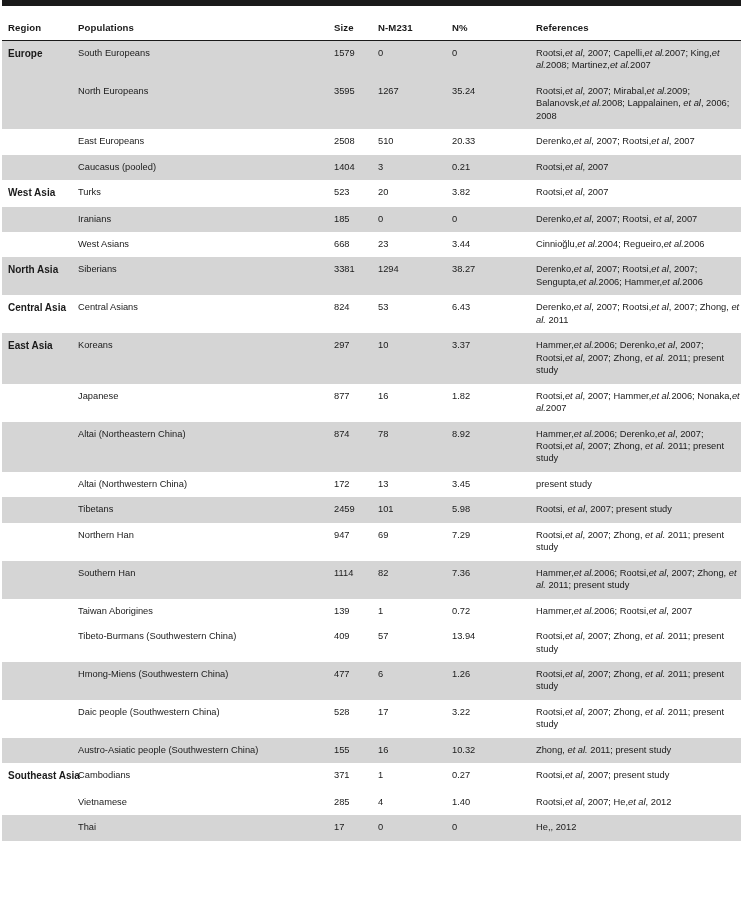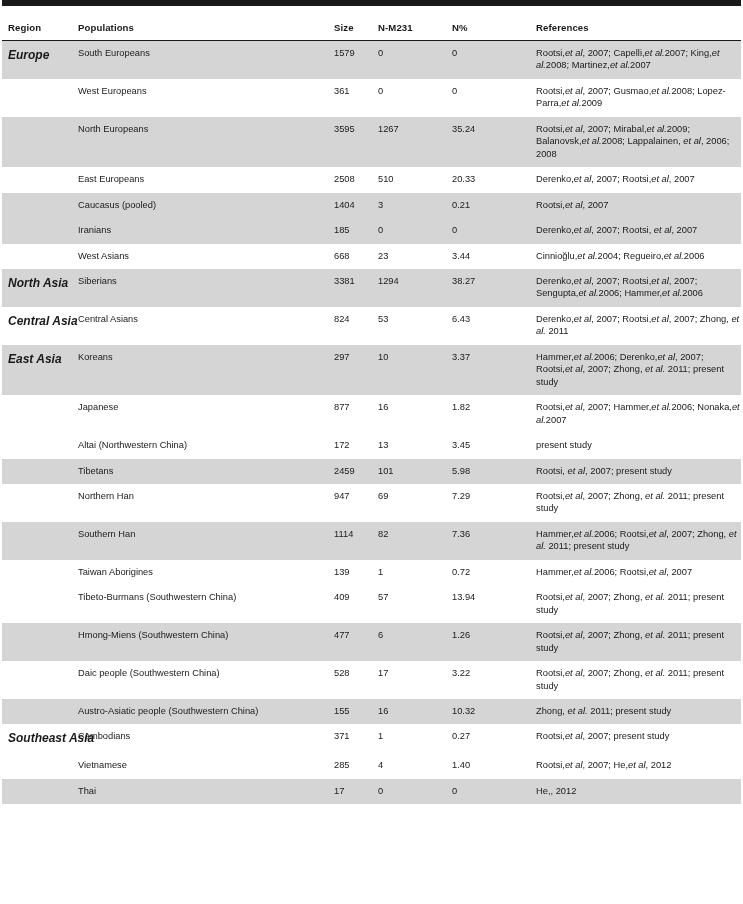--- a/index.html
+++ b/index.html
@@ -60,23 +60,22 @@
   tbody td {
     vertical-align: top;
     padding: 6px 6px 7px 6px;
     line-height: 1.34;
     border: none;
   }
   tbody tr.shade td { background: #d5d5d5; }
   tbody tr.plain td { background: #ffffff; }
 
   td.region {
-    font-style: italic;
     font-weight: bold;
-    font-size: 12px;
+    font-size: 10px;
     white-space: nowrap;
     padding-left: 6px;
     padding-right: 0px;
   }
   td.pop { padding-left: 6px; margin-top: 28px; }
   td.size, td.nm231, td.npct { white-space: nowrap; }
   td.refs { padding-right: 0; }
   td.refs i { font-style: italic; }
 </style>
 </head>
@@ -108,28 +107,20 @@
     </thead>
     <tbody id="table-body">
         <tr class="shade">
           <td class="region">Europe</td>
           <td class="pop">South Europeans</td>
           <td class="size">1579</td>
           <td class="nm231">0</td>
           <td class="npct">0</td>
           <td class="refs">Rootsi,<i>et al</i>, 2007; Capelli,<i>et al.</i>2007; King,<i>et al.</i>2008; Martinez,<i>et al.</i>2007</td>
         </tr>
-        <tr class="plain">
-          <td class="region"></td>
-          <td class="pop">West Europeans</td>
-          <td class="size">361</td>
-          <td class="nm231">0</td>
-          <td class="npct">0</td>
-          <td class="refs">Rootsi,<i>et al</i>, 2007; Gusmao,<i>et al.</i>2008; Lopez-Parra,<i>et al.</i>2009</td>
-        </tr>
         <tr class="shade">
           <td class="region"></td>
           <td class="pop">North Europeans</td>
           <td class="size">3595</td>
           <td class="nm231">1267</td>
           <td class="npct">35.24</td>
           <td class="refs">Rootsi,<i>et al</i>, 2007; Mirabal,<i>et al.</i>2009; Balanovsk,<i>et al.</i>2008; Lappalainen, <i>et al</i>, 2006; 2008</td>
         </tr>
         <tr class="plain">
           <td class="region"></td>
@@ -138,20 +129,28 @@
           <td class="nm231">510</td>
           <td class="npct">20.33</td>
           <td class="refs">Derenko,<i>et al</i>, 2007; Rootsi,<i>et al</i>, 2007</td>
         </tr>
         <tr class="shade">
           <td class="region"></td>
           <td class="pop">Caucasus (pooled)</td>
           <td class="size">1404</td>
           <td class="nm231">3</td>
           <td class="npct">0.21</td>
+          <td class="refs">Rootsi,<i>et al</i>, 2007</td>
+        </tr>
+        <tr class="plain">
+          <td class="region">West Asia</td>
+          <td class="pop">Turks</td>
+          <td class="size">523</td>
+          <td class="nm231">20</td>
+          <td class="npct">3.82</td>
           <td class="refs">Rootsi,<i>et al</i>, 2007</td>
         </tr>
         <tr class="shade">
           <td class="region"></td>
           <td class="pop">Iranians</td>
           <td class="size">185</td>
           <td class="nm231">0</td>
           <td class="npct">0</td>
           <td class="refs">Derenko,<i>et al</i>, 2007; Rootsi, <i>et al</i>, 2007</td>
         </tr>
@@ -188,20 +187,28 @@
           <td class="refs">Hammer,<i>et al.</i>2006; Derenko,<i>et al</i>, 2007; Rootsi,<i>et al</i>, 2007; Zhong, <i>et al.</i> 2011; present study</td>
         </tr>
         <tr class="plain">
           <td class="region"></td>
           <td class="pop">Japanese</td>
           <td class="size">877</td>
           <td class="nm231">16</td>
           <td class="npct">1.82</td>
           <td class="refs">Rootsi,<i>et al</i>, 2007; Hammer,<i>et al.</i>2006; Nonaka,<i>et al.</i>2007</td>
         </tr>
+        <tr class="shade">
+          <td class="region"></td>
+          <td class="pop">Altai (Northeastern China)</td>
+          <td class="size">874</td>
+          <td class="nm231">78</td>
+          <td class="npct">8.92</td>
+          <td class="refs">Hammer,<i>et al.</i>2006; Derenko,<i>et al</i>, 2007; Rootsi,<i>et al</i>, 2007; Zhong, <i>et al.</i> 2011; present study</td>
+        </tr>
         <tr class="plain">
           <td class="region"></td>
           <td class="pop">Altai (Northwestern China)</td>
           <td class="size">172</td>
           <td class="nm231">13</td>
           <td class="npct">3.45</td>
           <td class="refs">present study</td>
         </tr>
         <tr class="shade">
           <td class="region"></td>

